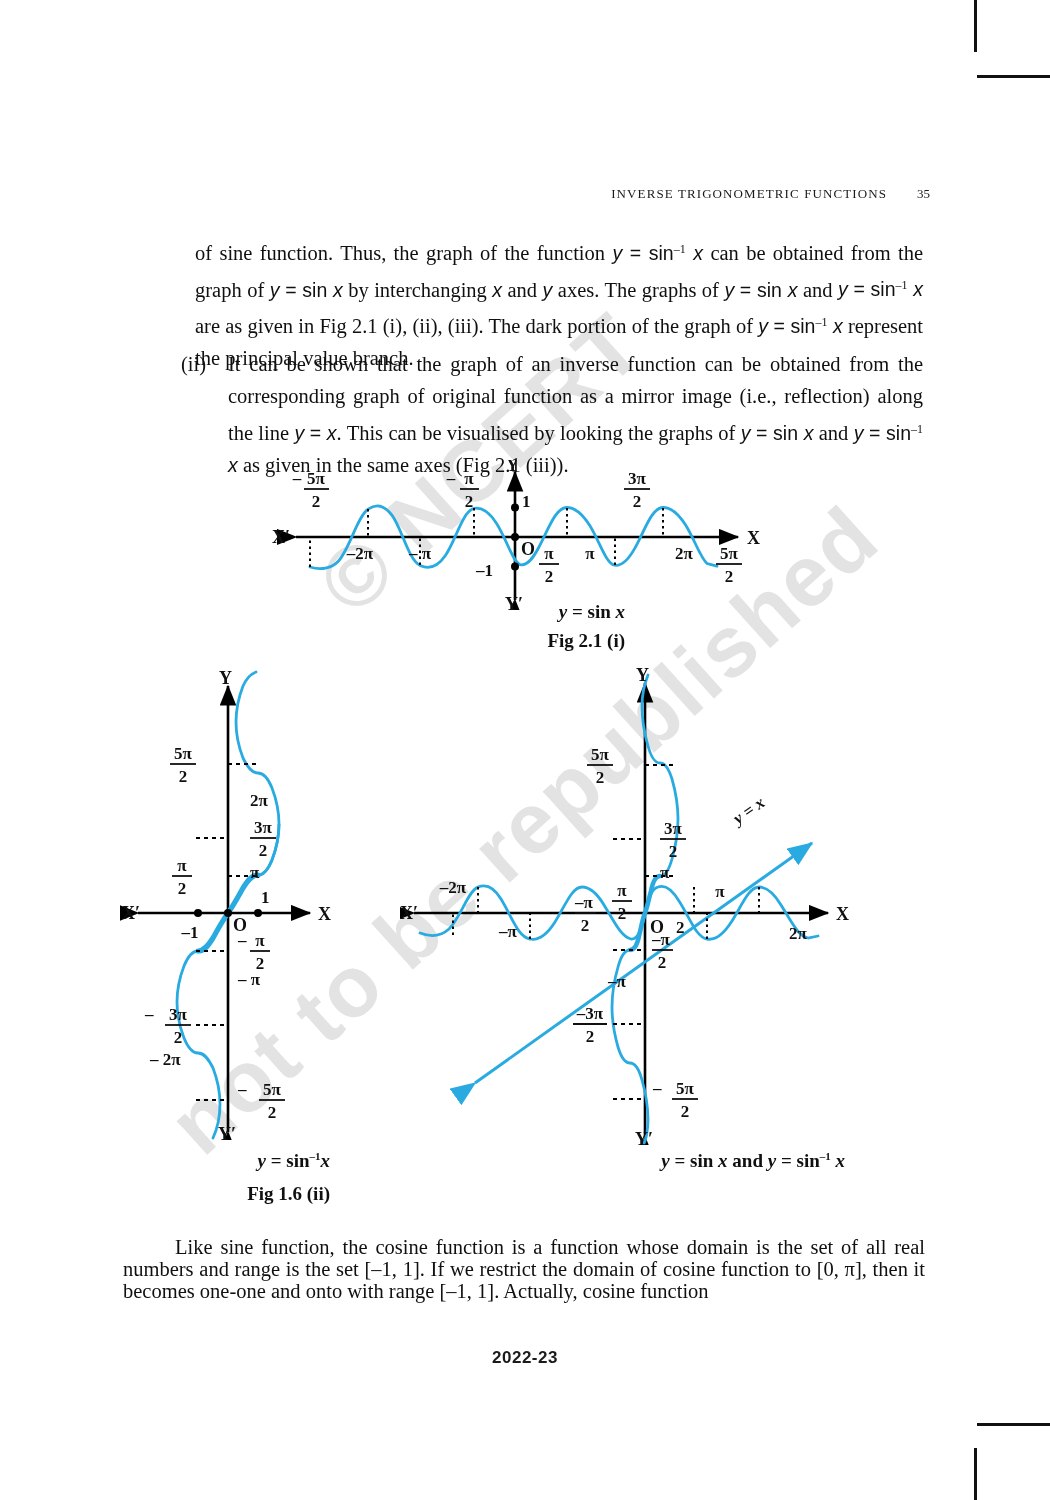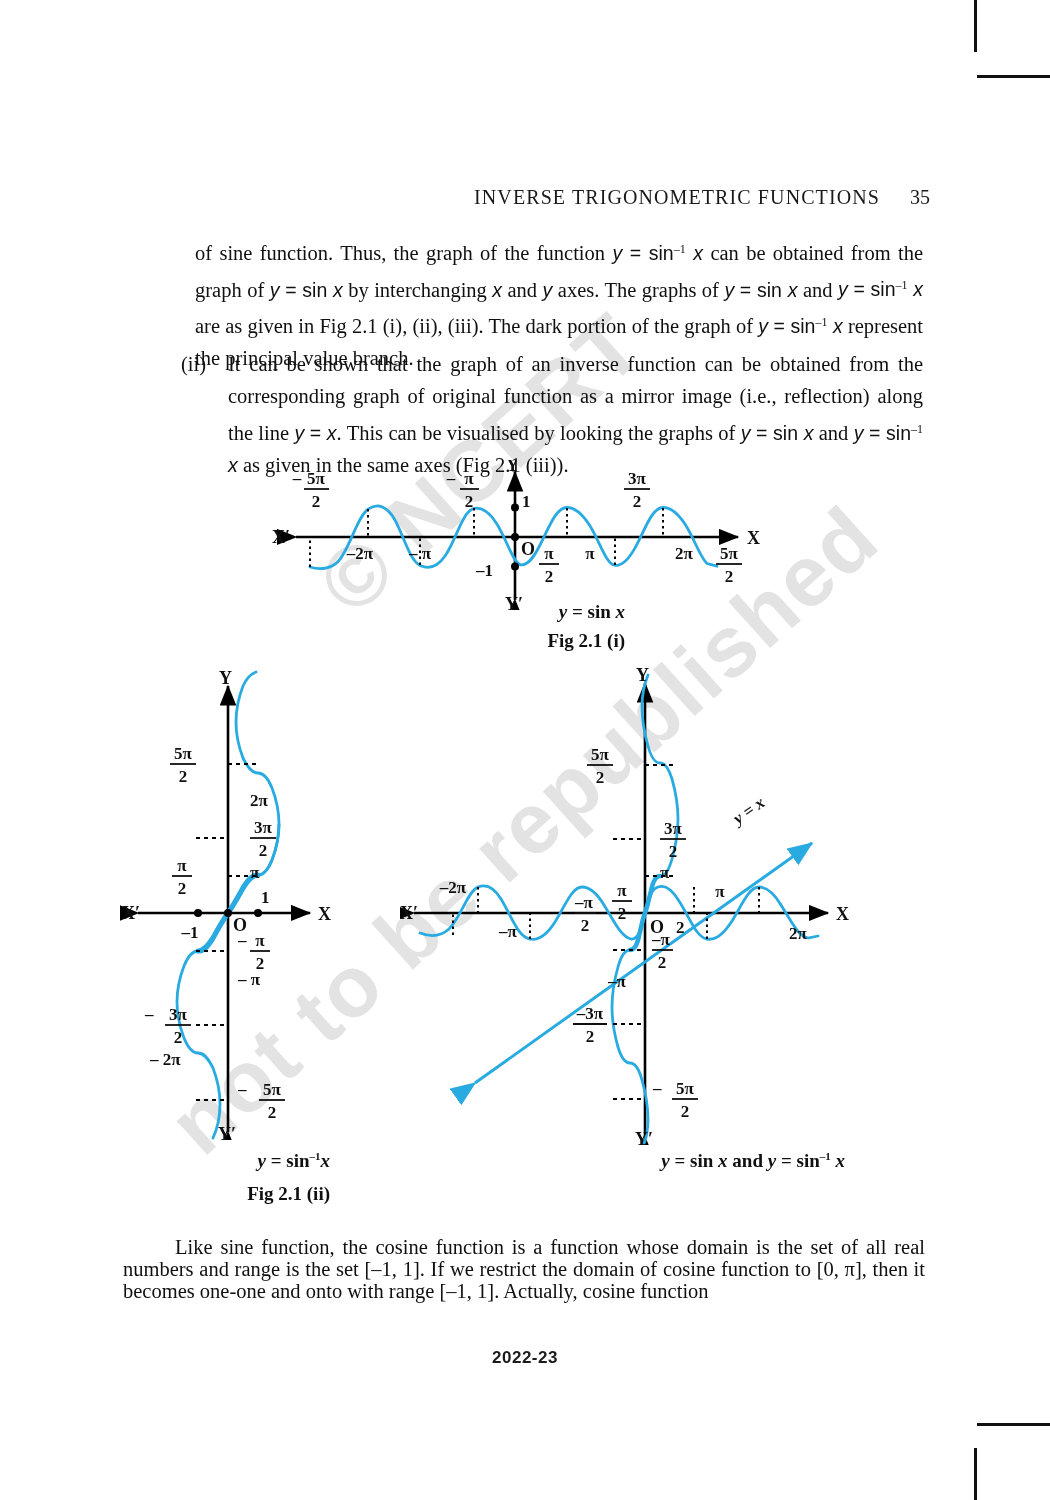--- a/index.html
+++ b/index.html
@@ -47,21 +47,21 @@
     transform:rotate(-42deg);
     transform-origin:left top;
   }
 
   
   .runhead{
     position:absolute;
     left:120px;top:186px;width:810px;
     text-align:right;
     font-family:"Liberation Serif", serif;
-    font-size:20px;
+    font-size:13px;
     letter-spacing:1.1px;
     color:#1a1a1a;
   }
   .runhead .num{display:inline-block;margin-left:30px;letter-spacing:0;}
 
   
   .tb{
     position:absolute;
     font-size:20.5px;
     line-height:32px;
@@ -274,21 +274,21 @@
         <text x="30" y="395" font-size="17">– 2π</text>
 
         <text x="118" y="425" font-size="17">–</text>
         <text x="152" y="425" font-size="17" text-anchor="middle">5π</text>
         <line x1="139" y1="430" x2="165" y2="430" stroke="#101010" stroke-width="1.8"></line>
         <text x="152" y="448" font-size="17" text-anchor="middle">2</text>
       </g>
     </svg>
   </div>
   <div class="cap cap-f2-eq"><i>y</i> = sin<sup>–1</sup><i>x</i></div>
-  <div class="cap cap-f2">Fig 2.1 (ii)</div>
+  <div class="cap cap-f2">Fig 1.6 (ii)</div>
 
   <div class="fig" style="left:400px;top:665px;">
     <svg width="450" height="480" viewBox="0 0 450 480">
 
       <line x1="14" y1="248" x2="428" y2="248" stroke="#000" stroke-width="2.6" marker-end="url(#ah)" marker-start="url(#ah)"></line>
       <line x1="245" y1="472" x2="245" y2="18" stroke="#000" stroke-width="2.6" marker-end="url(#ah)" marker-start="url(#ah)"></line>
 
       <line x1="75" y1="418" x2="412" y2="178" stroke="#29abe2" stroke-width="3" marker-end="url(#ahb)" marker-start="url(#ahb)"></line>
 
       <path d="M20,268 C30,272 40,272 49,264 C61,252 68,226 78,222 C88,218 95,224 101,234 C112,252 118,272 130,274 C140,276 148,268 155,257 C165,241 172,222 182,222 C191,222 198,230 204,240 C214,256 221,272 231,274 C238,275 242,264 245,248 C249,231 252,224 258,222 C266,219 273,226 279,236 C290,253 296,272 307,274 C317,276 325,267 332,256 C342,240 349,222 359,222 C368,222 375,230 381,240 C391,256 398,271 408,273 L418,271" fill="none" stroke="#29abe2" stroke-width="2.8" stroke-linecap="round"></path>

